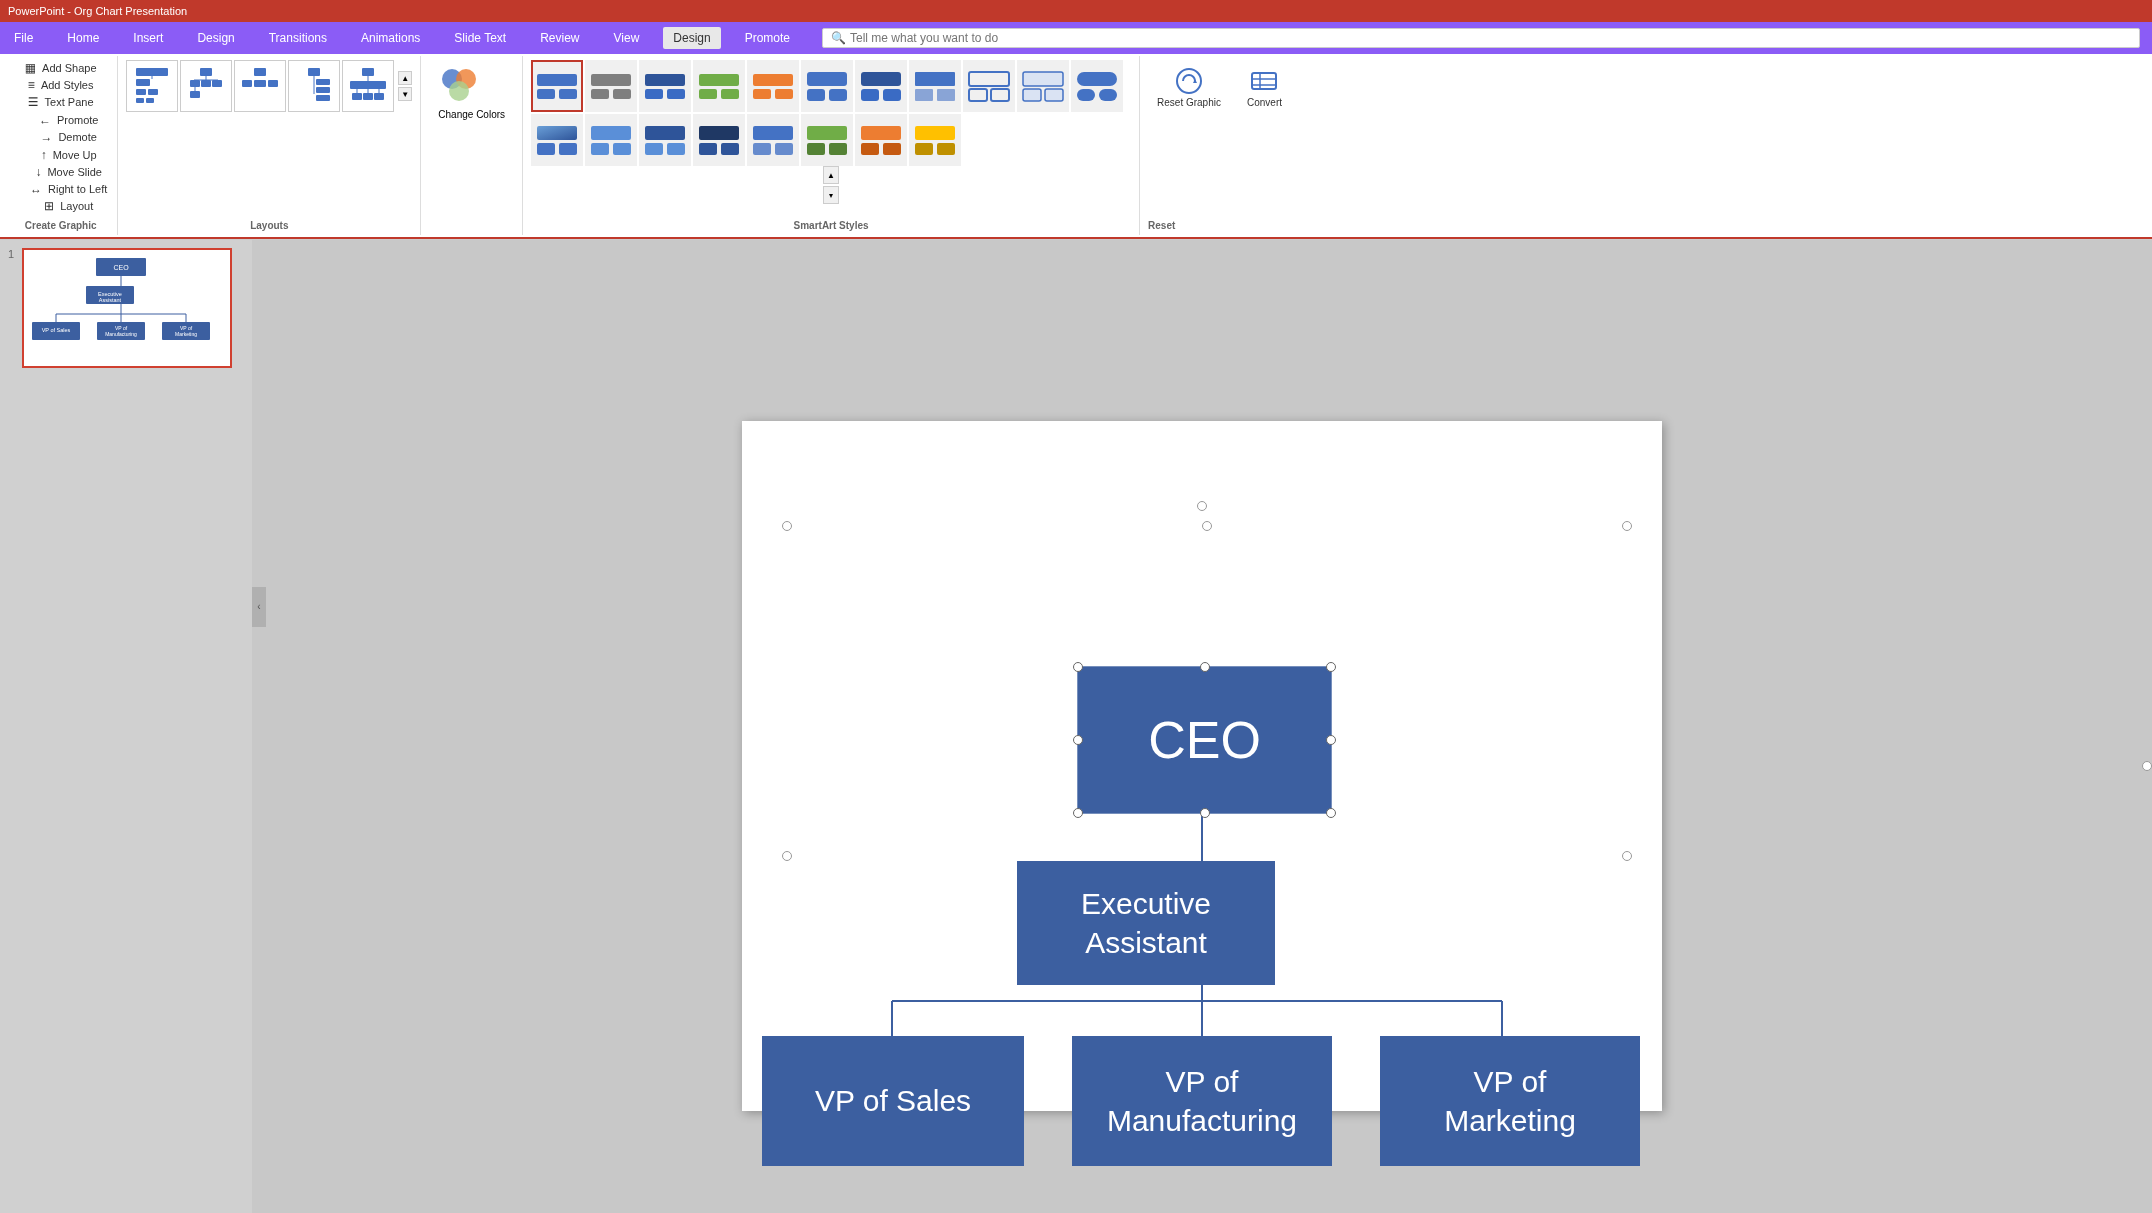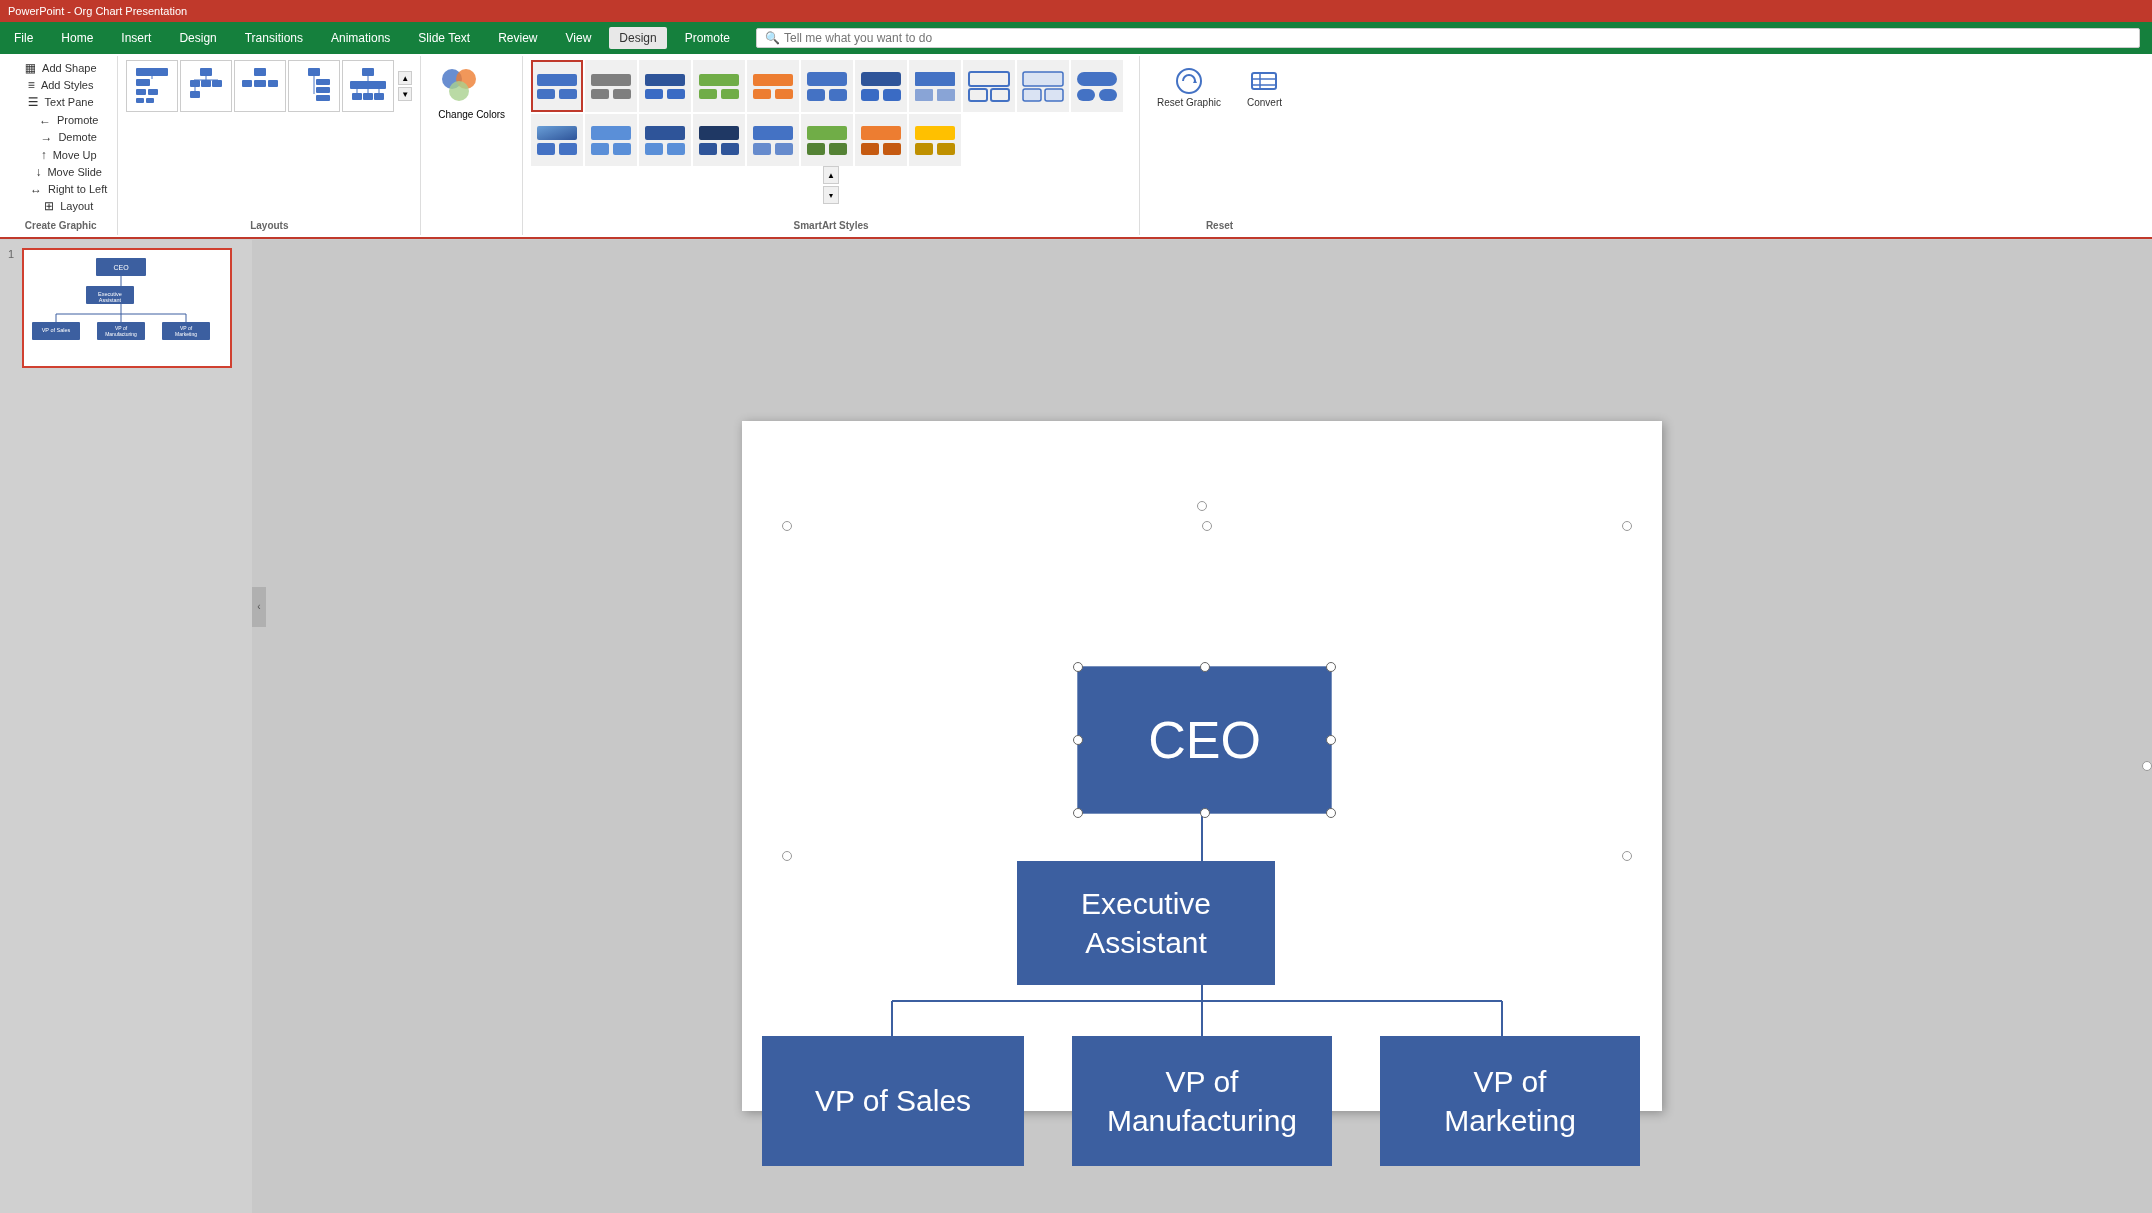--- a/index.html
+++ b/index.html
@@ -12,25 +12,25 @@
       display: flex;
       align-items: center;
       padding: 0 8px;
       color: white;
       font-size: 11px;
     }
 
     
     .menu-bar {
       height: 32px;
-      background: #15803d;
+      background: #8b5cf6;
       display: flex;
       align-items: center;
       padding: 0 4px;
-      gap: 8px;
+      gap: 14px;
     }
     .menu-item {
       color: white;
       font-size: 12px;
       padding: 4px 10px;
       cursor: pointer;
       border-radius: 2px;
     }
     .menu-item.active-tab {
       background: #e8e8e8;
@@ -598,21 +598,21 @@
       </div>
       <div style="display:flex;align-items:center;gap:4px;">
         <div class="sa-scroll">
           <div class="sa-scroll-btn">▲</div>
           <div class="sa-scroll-btn">▾</div>
         </div>
       </div>
       <span class="ribbon-group-label">SmartArt Styles</span>
     </div>
 
-    <div style="display:flex;flex-direction:column;align-items:center;padding:4px 8px;gap:4px;">
+    <div style="display:flex;flex-direction:column;align-items:flex-start;padding:4px 8px;gap:4px;">
       <div style="display:flex;gap:8px;">
         <div class="reset-btn">
           <svg width="32" height="32" viewBox="0 0 32 32">
             <circle cx="16" cy="16" r="12" fill="none" stroke="#4472c4" stroke-width="2"></circle>
             <path d="M10 16 A6 6 0 0 1 22 16" fill="none" stroke="#4472c4" stroke-width="2"></path>
             <polygon points="22,14 24,18 20,18" fill="#4472c4"></polygon>
           </svg>
           <span style="font-size:10px;text-align:center;line-height:1.2;">Reset Graphic</span>
         </div>
         <div class="convert-btn">

